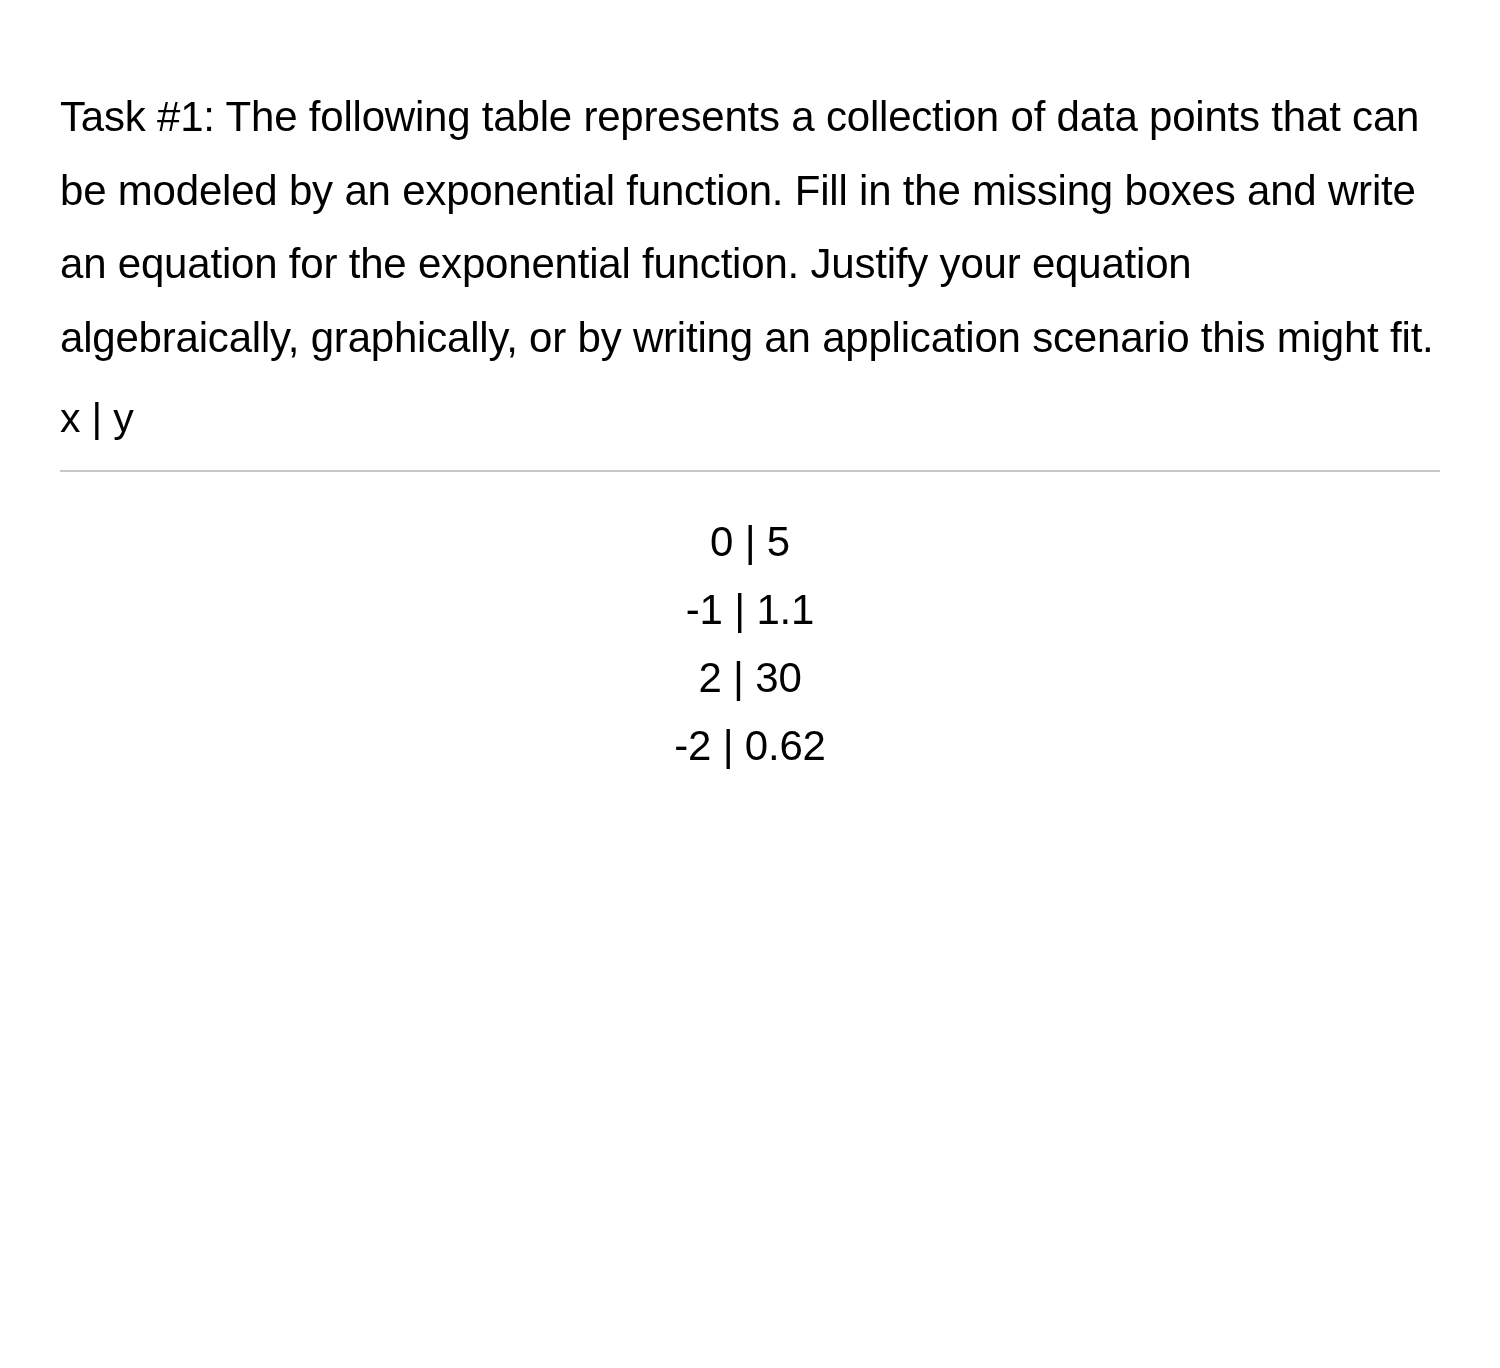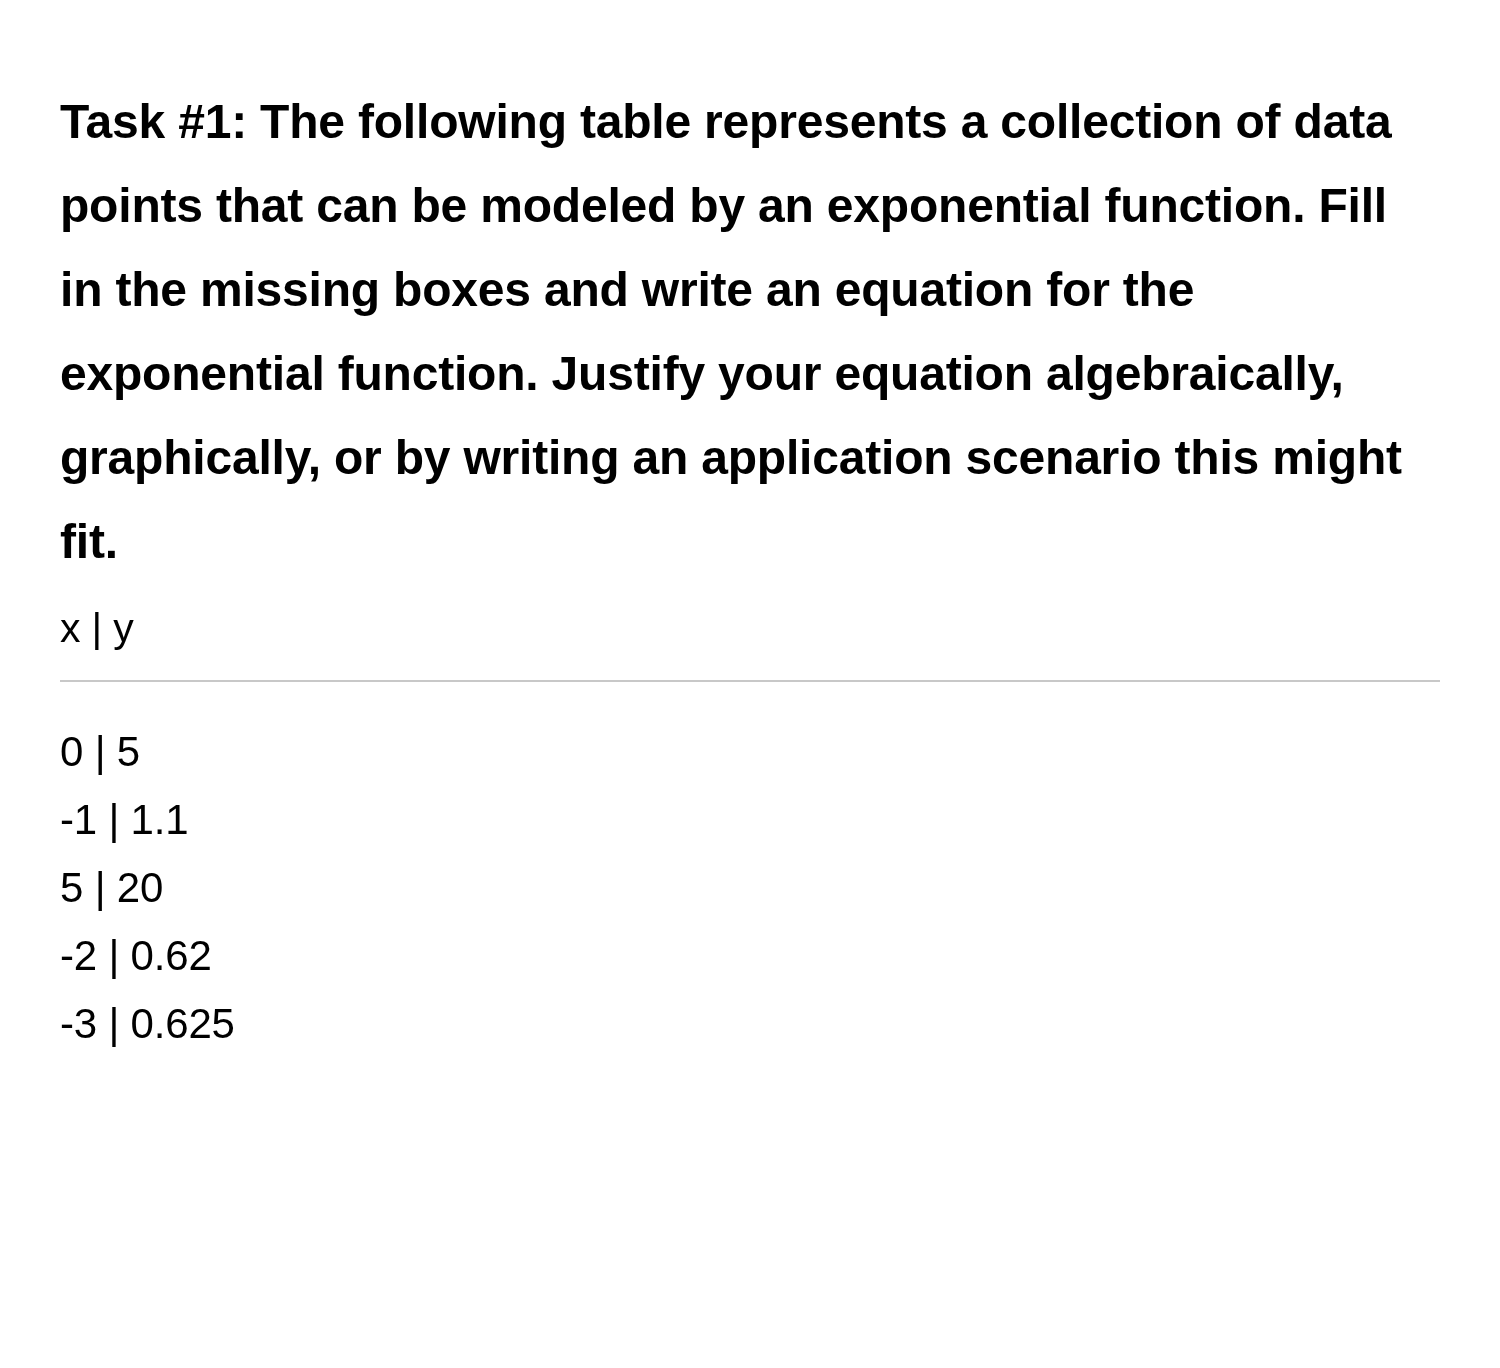--- a/index.html
+++ b/index.html
@@ -11,23 +11,23 @@
     body {
       width: 1500px;
       height: 1368px;
       background: #ffffff;
       font-family: -apple-system, BlinkMacSystemFont, "Helvetica Neue", Helvetica, Arial, sans-serif;
       padding: 80px 60px;
       color: #000000;
     }
     
     .task-description {
-      font-size: 48px;
+      font-size: 42px;
       line-height: 1.75;
-      font-weight: 700;
+      font-weight: 400;
       margin-bottom: 12px;
       letter-spacing: -0.2px;
     }
     
     .table-header {
       font-size: 41px;
       line-height: 1.6;
       margin-bottom: 18px;
       letter-spacing: -0.2px;
     }
@@ -40,30 +40,30 @@
     }
     
     .table-rows {
       font-size: 42px;
       line-height: 1.62;
       letter-spacing: -0.2px;
     }
     
     .table-row {
       display: block;
+      text-align: center;
     }
   </style>
 </head>
 <body>
 
 <div class="task-description">Task #1: The following table represents a collection of data points that can be modeled by an exponential function. Fill in the missing boxes and write an equation for the exponential function. Justify your equation algebraically, graphically, or by writing an application scenario this might fit.</div>
 
 <div class="table-header">x | y</div>
 
 <hr class="divider">
 
 <div class="table-rows">
   <span class="table-row">0 | 5</span>
   <span class="table-row">-1 | 1.1</span>
-  <span class="table-row">5 | 20</span>
+  <span class="table-row">2 | 30</span>
   <span class="table-row">-2 | 0.62</span>
-  <span class="table-row">-3 | 0.625</span>
 </div>
 
 </body></html>

